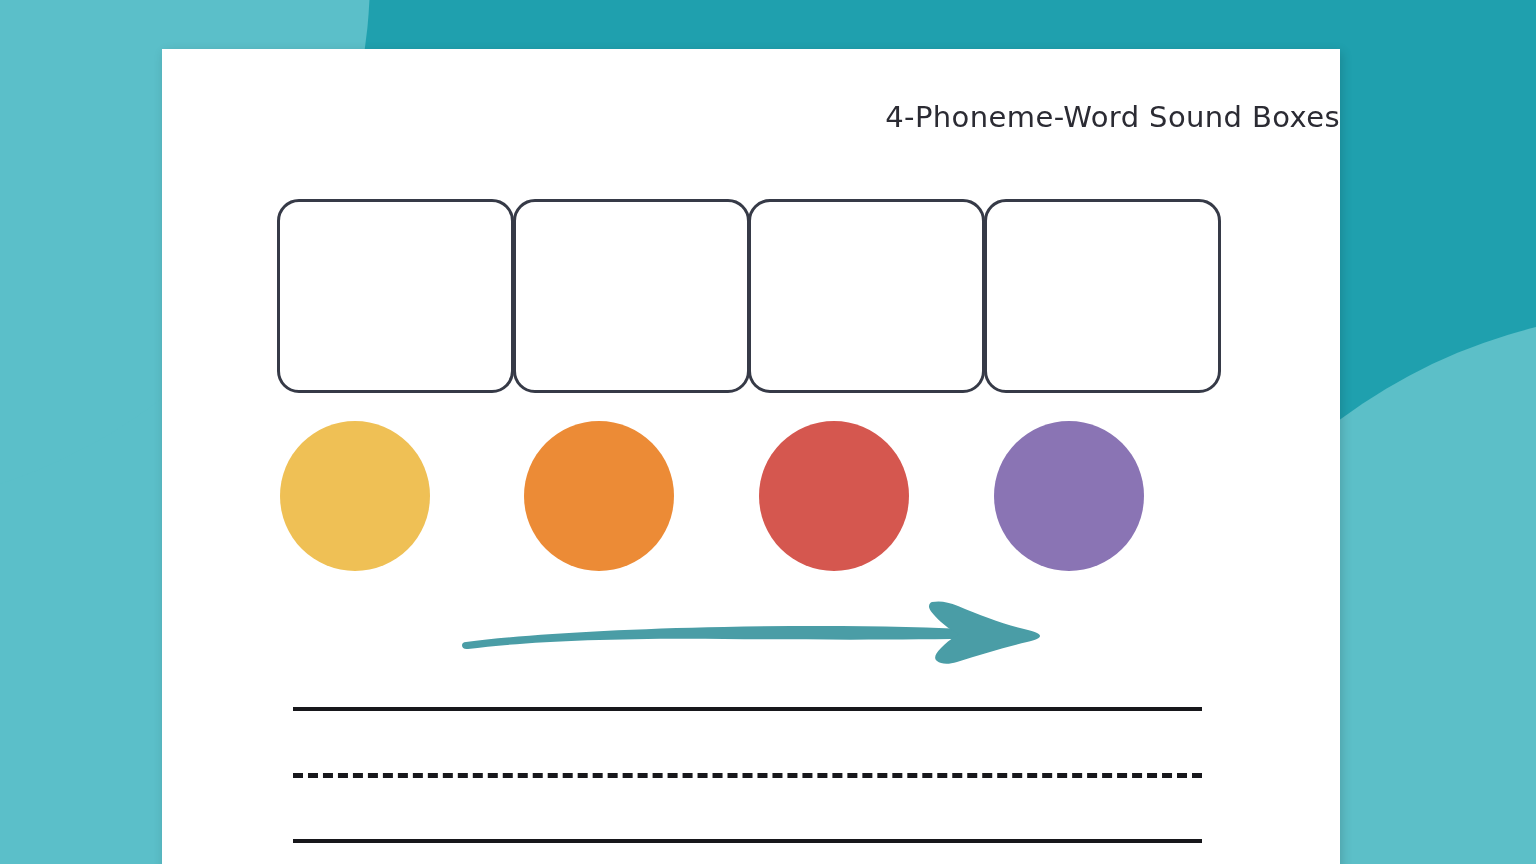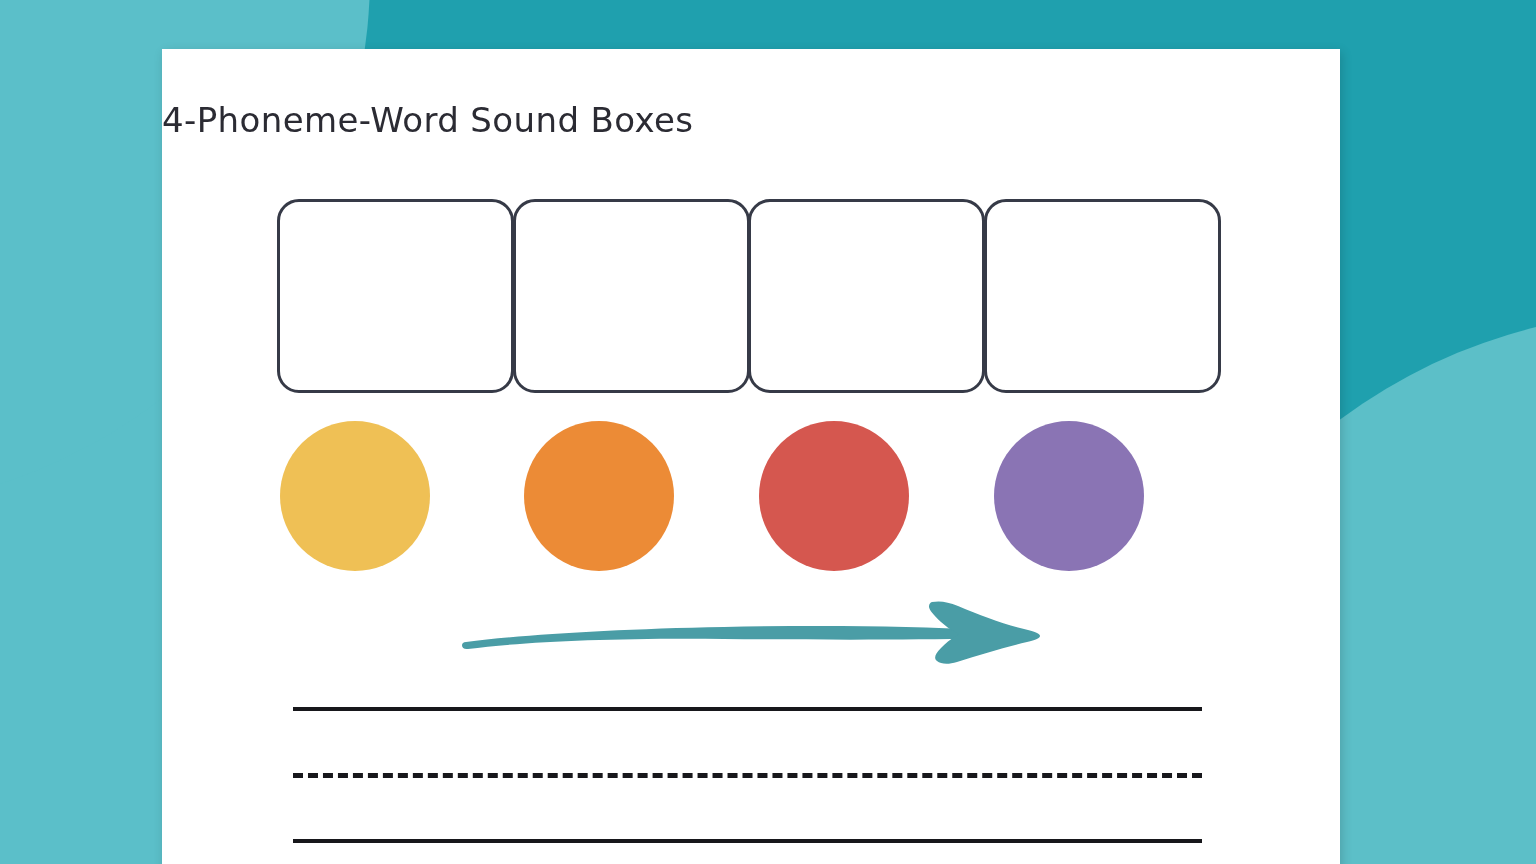--- a/index.html
+++ b/index.html
@@ -64,23 +64,23 @@
     height: 830px;
     background: #ffffff;
     box-shadow: 2px 3px 10px rgba(0,0,0,0.16);
   }
 
   .worksheet-title {
     position: absolute;
     left: 0;
     top: 51px;
     width: 100%;
-    text-align: left;
+    text-align: right;
     font-family: "DejaVu Sans", sans-serif;
-    font-size: 34px;
+    font-size: 29px;
     font-weight: 400;
     letter-spacing: 0.4px;
     color: #2B2B33;
     white-space: nowrap;
   }
 
   
   .sound-box-row {
     position: absolute;
     left: 115px;

